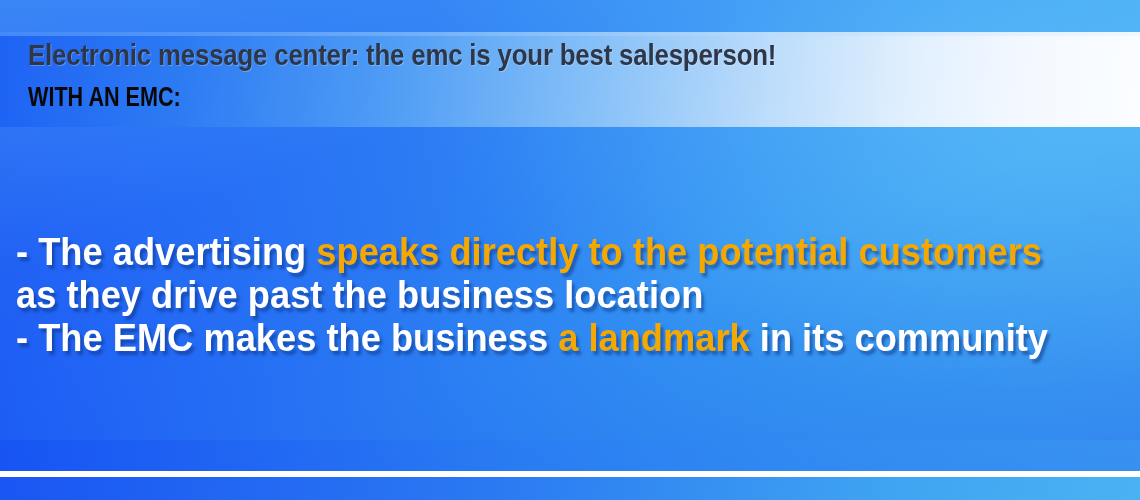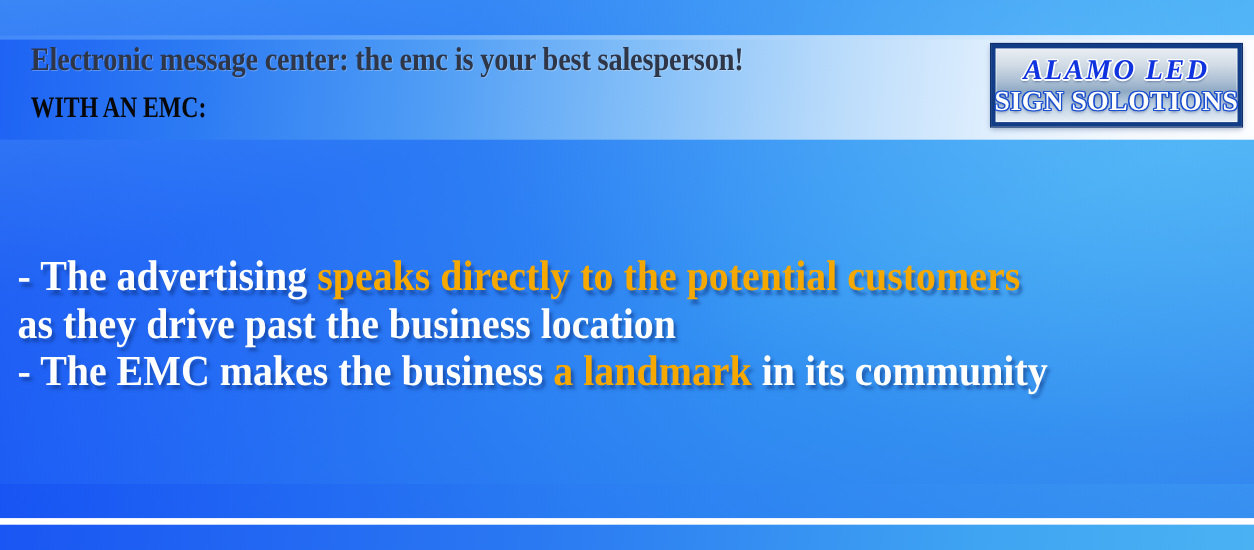--- a/index.html
+++ b/index.html
@@ -6,21 +6,21 @@
     margin: 0;
     padding: 0;
     background: #000;
   }
 
   #slide {
     position: relative;
     width: 1140px;
     height: 500px;
     overflow: hidden;
-    font-family: Liberation Serif, serif;
+    font-family: Liberation Sans, sans-serif;
     background: #2C7BF2;
   }
 
   
   .bg-base {
     position: absolute;
     inset: 0;
     background: linear-gradient(108deg,
         #1549F0 0%,
         #1C5CF5 14%,
@@ -231,24 +231,20 @@
   <div class="band-bottom"></div>
   <div class="stripe-white"></div>
 
   <div class="header-band"></div>
   <div class="header-band-top"></div>
 
   <div class="header-title">Electronic message center: the emc is your best salesperson!</div>
 
   <div class="header-subtitle">WITH AN EMC:</div>
 
-  <div class="logo-box">
-    <div class="logo-line1">ALAMO LED</div>
-    <div class="logo-line2">SIGN SOLOTIONS</div>
-  </div>
 
   <div class="body-copy">
     <div class="body-line"><span>- The advertising </span><span class="hl">speaks directly to the potential customers</span></div>
     <div class="body-line"><span>as they drive past the business location</span></div>
     <div class="body-line"><span>- The EMC makes the business </span><span class="hl">a landmark</span><span> in its community</span></div>
   </div>
 
 </div>
 
 </body></html>

